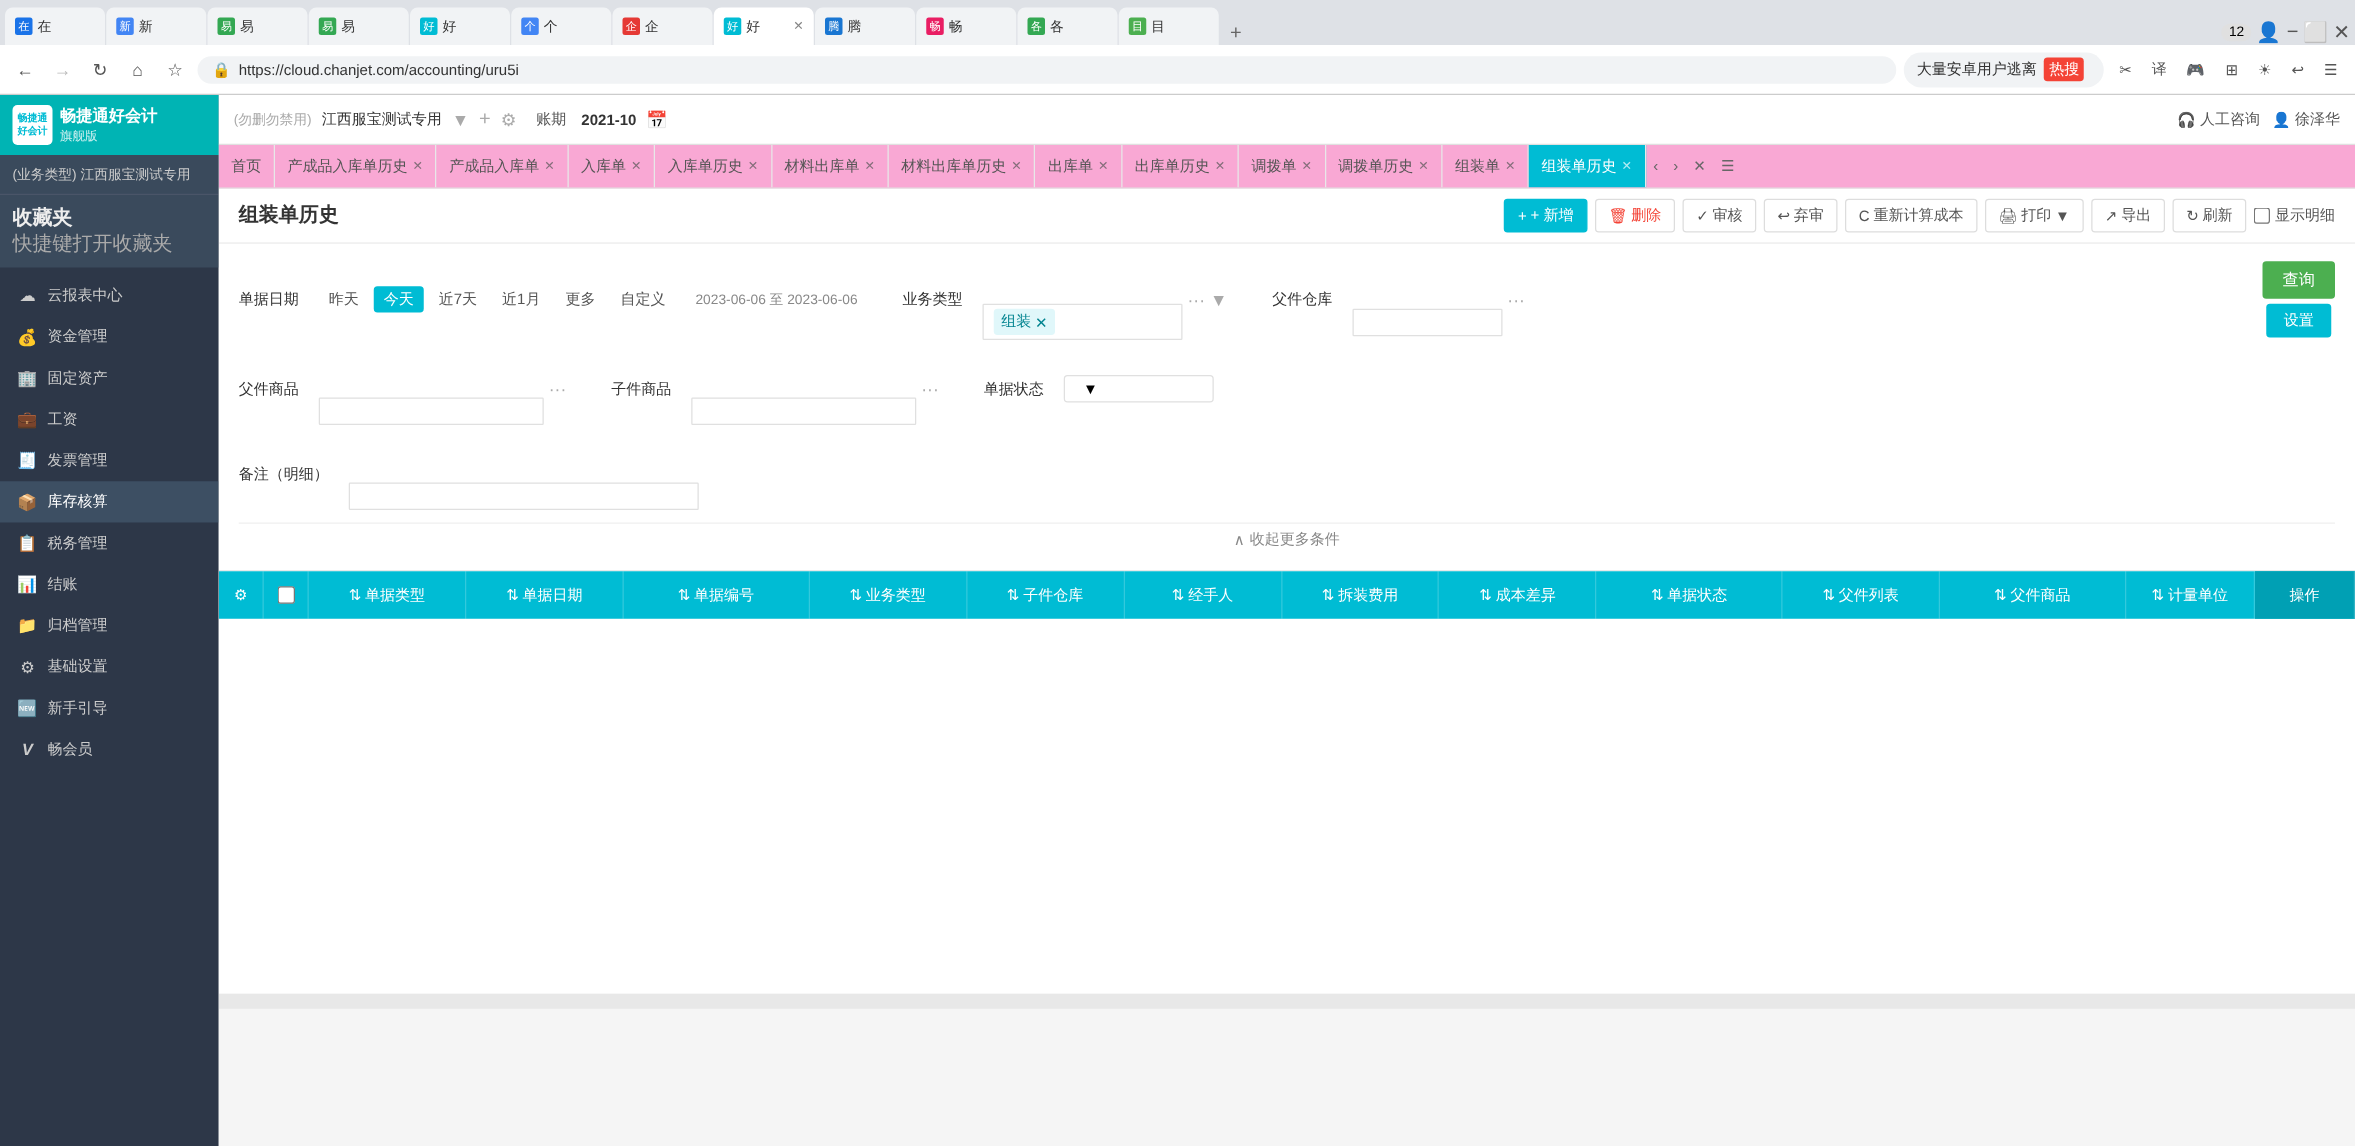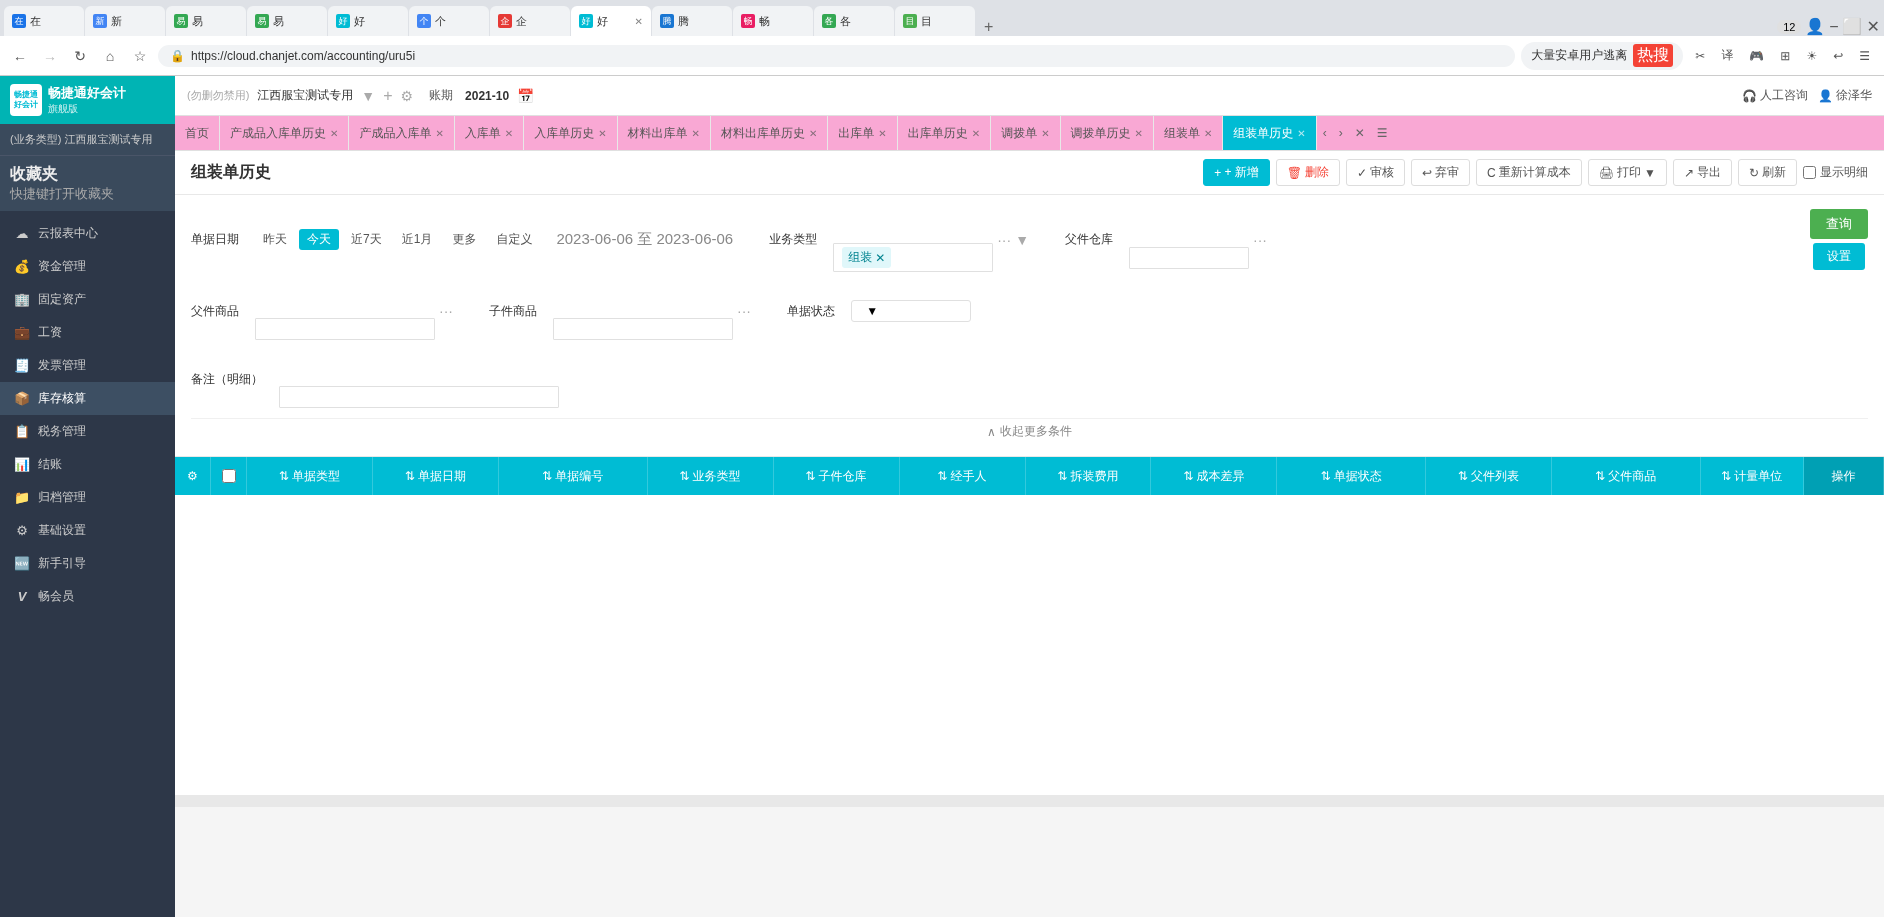--- a/index.html
+++ b/index.html
@@ -27,21 +27,21 @@
 
     
     .sidebar { width: 175px; background: #2d3748; color: #fff; flex-shrink: 0; display: flex; flex-direction: column; height: 100%; }
     .sidebar-header { background: #00b4b4; padding: 8px 10px; display: flex; align-items: center; gap: 6px; }
     .sidebar-logo { width: 32px; height: 32px; background: #fff; border-radius: 4px; display: flex; align-items: center; justify-content: center; font-size: 10px; color: #00b4b4; font-weight: bold; }
     .sidebar-title { font-size: 13px; font-weight: bold; color: #fff; }
     .sidebar-subtitle { font-size: 10px; color: rgba(255,255,255,0.8); }
     .sidebar-company { padding: 8px 10px; background: #3a4a5c; font-size: 11px; color: #ccc; border-bottom: 1px solid #4a5568; }
     .sidebar-favorites { padding: 8px 10px; background: #3a4a5c; }
     .sidebar-fav-title { font-size: 16px; color: #eee; font-weight: bold; }
-    .sidebar-fav-sub { font-size: 13px; color: #aaa; }
+    .sidebar-fav-sub { font-size: 16px; color: #aaa; }
     .sidebar-nav { flex: 1; overflow-y: auto; padding: 6px 0; }
     .nav-item { display: flex; align-items: center; gap: 8px; padding: 8px 14px; cursor: pointer; color: #ccc; font-size: 12px; }
     .nav-item.active { background: #3d4f63; color: #fff; }
     .nav-icon { width: 16px; height: 16px; display: flex; align-items: center; justify-content: center; font-size: 13px; }
 
     
     .main-content { flex: 1; display: flex; flex-direction: column; background: #f5f5f5; overflow: hidden; }
 
     
     .app-header { background: #fff; border-bottom: 1px solid #e0e0e0; display: flex; align-items: center; padding: 0 12px; height: 40px; gap: 8px; }
@@ -67,21 +67,21 @@
     .action-btn.danger { color: #f44336; }
     .show-detail-cb { display: flex; align-items: center; gap: 4px; font-size: 12px; color: #555; }
 
     
     .filter-section { background: #fff; padding: 12px 16px; border-bottom: 1px solid #e8e8e8; }
     .filter-row { display: flex; align-items: center; gap: 16px; margin-bottom: 10px; flex-wrap: wrap; }
     .filter-label { font-size: 12px; color: #333; white-space: nowrap; }
     .date-filters { display: flex; align-items: center; gap: 4px; }
     .date-btn { padding: 2px 8px; font-size: 12px; cursor: pointer; color: #555; border-radius: 3px; }
     .date-btn.active { background: #00bcd4; color: #fff; border-radius: 3px; }
-    .date-range { font-size: 15px; color: #888; }
+    .date-range { font-size: 11px; color: #888; }
     .filter-input-wrap { display: flex; align-items: center; gap: 4px; }
     .filter-input { border: 1px solid #e0e0e0; border-radius: 1px; padding: 3px 8px; font-size: 12px; min-width: 140px; color: #333; margin-top: 36px; }
     .filter-tag { display: inline-flex; align-items: center; gap: 3px; background: #e0f7fa; color: #00838f; border-radius: 3px; padding: 2px 6px; font-size: 12px; }
     .filter-tag .tag-close { cursor: pointer; }
     .filter-dots { font-size: 14px; color: #aaa; cursor: pointer; }
     .filter-dropdown-btn { display: flex; align-items: center; gap: 3px; border: 1px solid #e0e0e0; border-radius: 3px; padding: 3px 8px; font-size: 12px; cursor: pointer; min-width: 100px; background: #fff; }
     .collapse-more { display: flex; align-items: center; justify-content: center; gap: 4px; font-size: 12px; color: #888; cursor: pointer; padding: 4px 0; border-top: 1px solid #f0f0f0; margin-top: 4px; }
 
     
     .table-container { background: #fff; margin: 0; }
@@ -168,21 +168,21 @@
     <div class="nav-btn" style="opacity:0.4;">→</div>
     <div class="nav-btn">↻</div>
     <div class="nav-btn">⌂</div>
     <div class="nav-btn">☆</div>
     <div class="url-box">
       <span class="url-lock">🔒</span>
       <span>https://cloud.chanjet.com/accounting/uru5i</span>
     </div>
     <div class="search-box">
       <span>大量安卓用户逃离</span>
-      <span style="background:#f44336;color:#fff;border-radius:3px;padding:1px 4px;font-size:16px;">热搜</span>
+      <span style="background:#f44336;color:#fff;border-radius:3px;padding:1px 4px;font-size:12px;">热搜</span>
     </div>
     <div class="toolbar-icons">
       <span class="toolbar-icon">✂</span>
       <span class="toolbar-icon">译</span>
       <span class="toolbar-icon">🎮</span>
       <span class="toolbar-icon">⊞</span>
       <span class="toolbar-icon">☀</span>
       <span class="toolbar-icon">↩</span>
       <span class="toolbar-icon">☰</span>
     </div>

